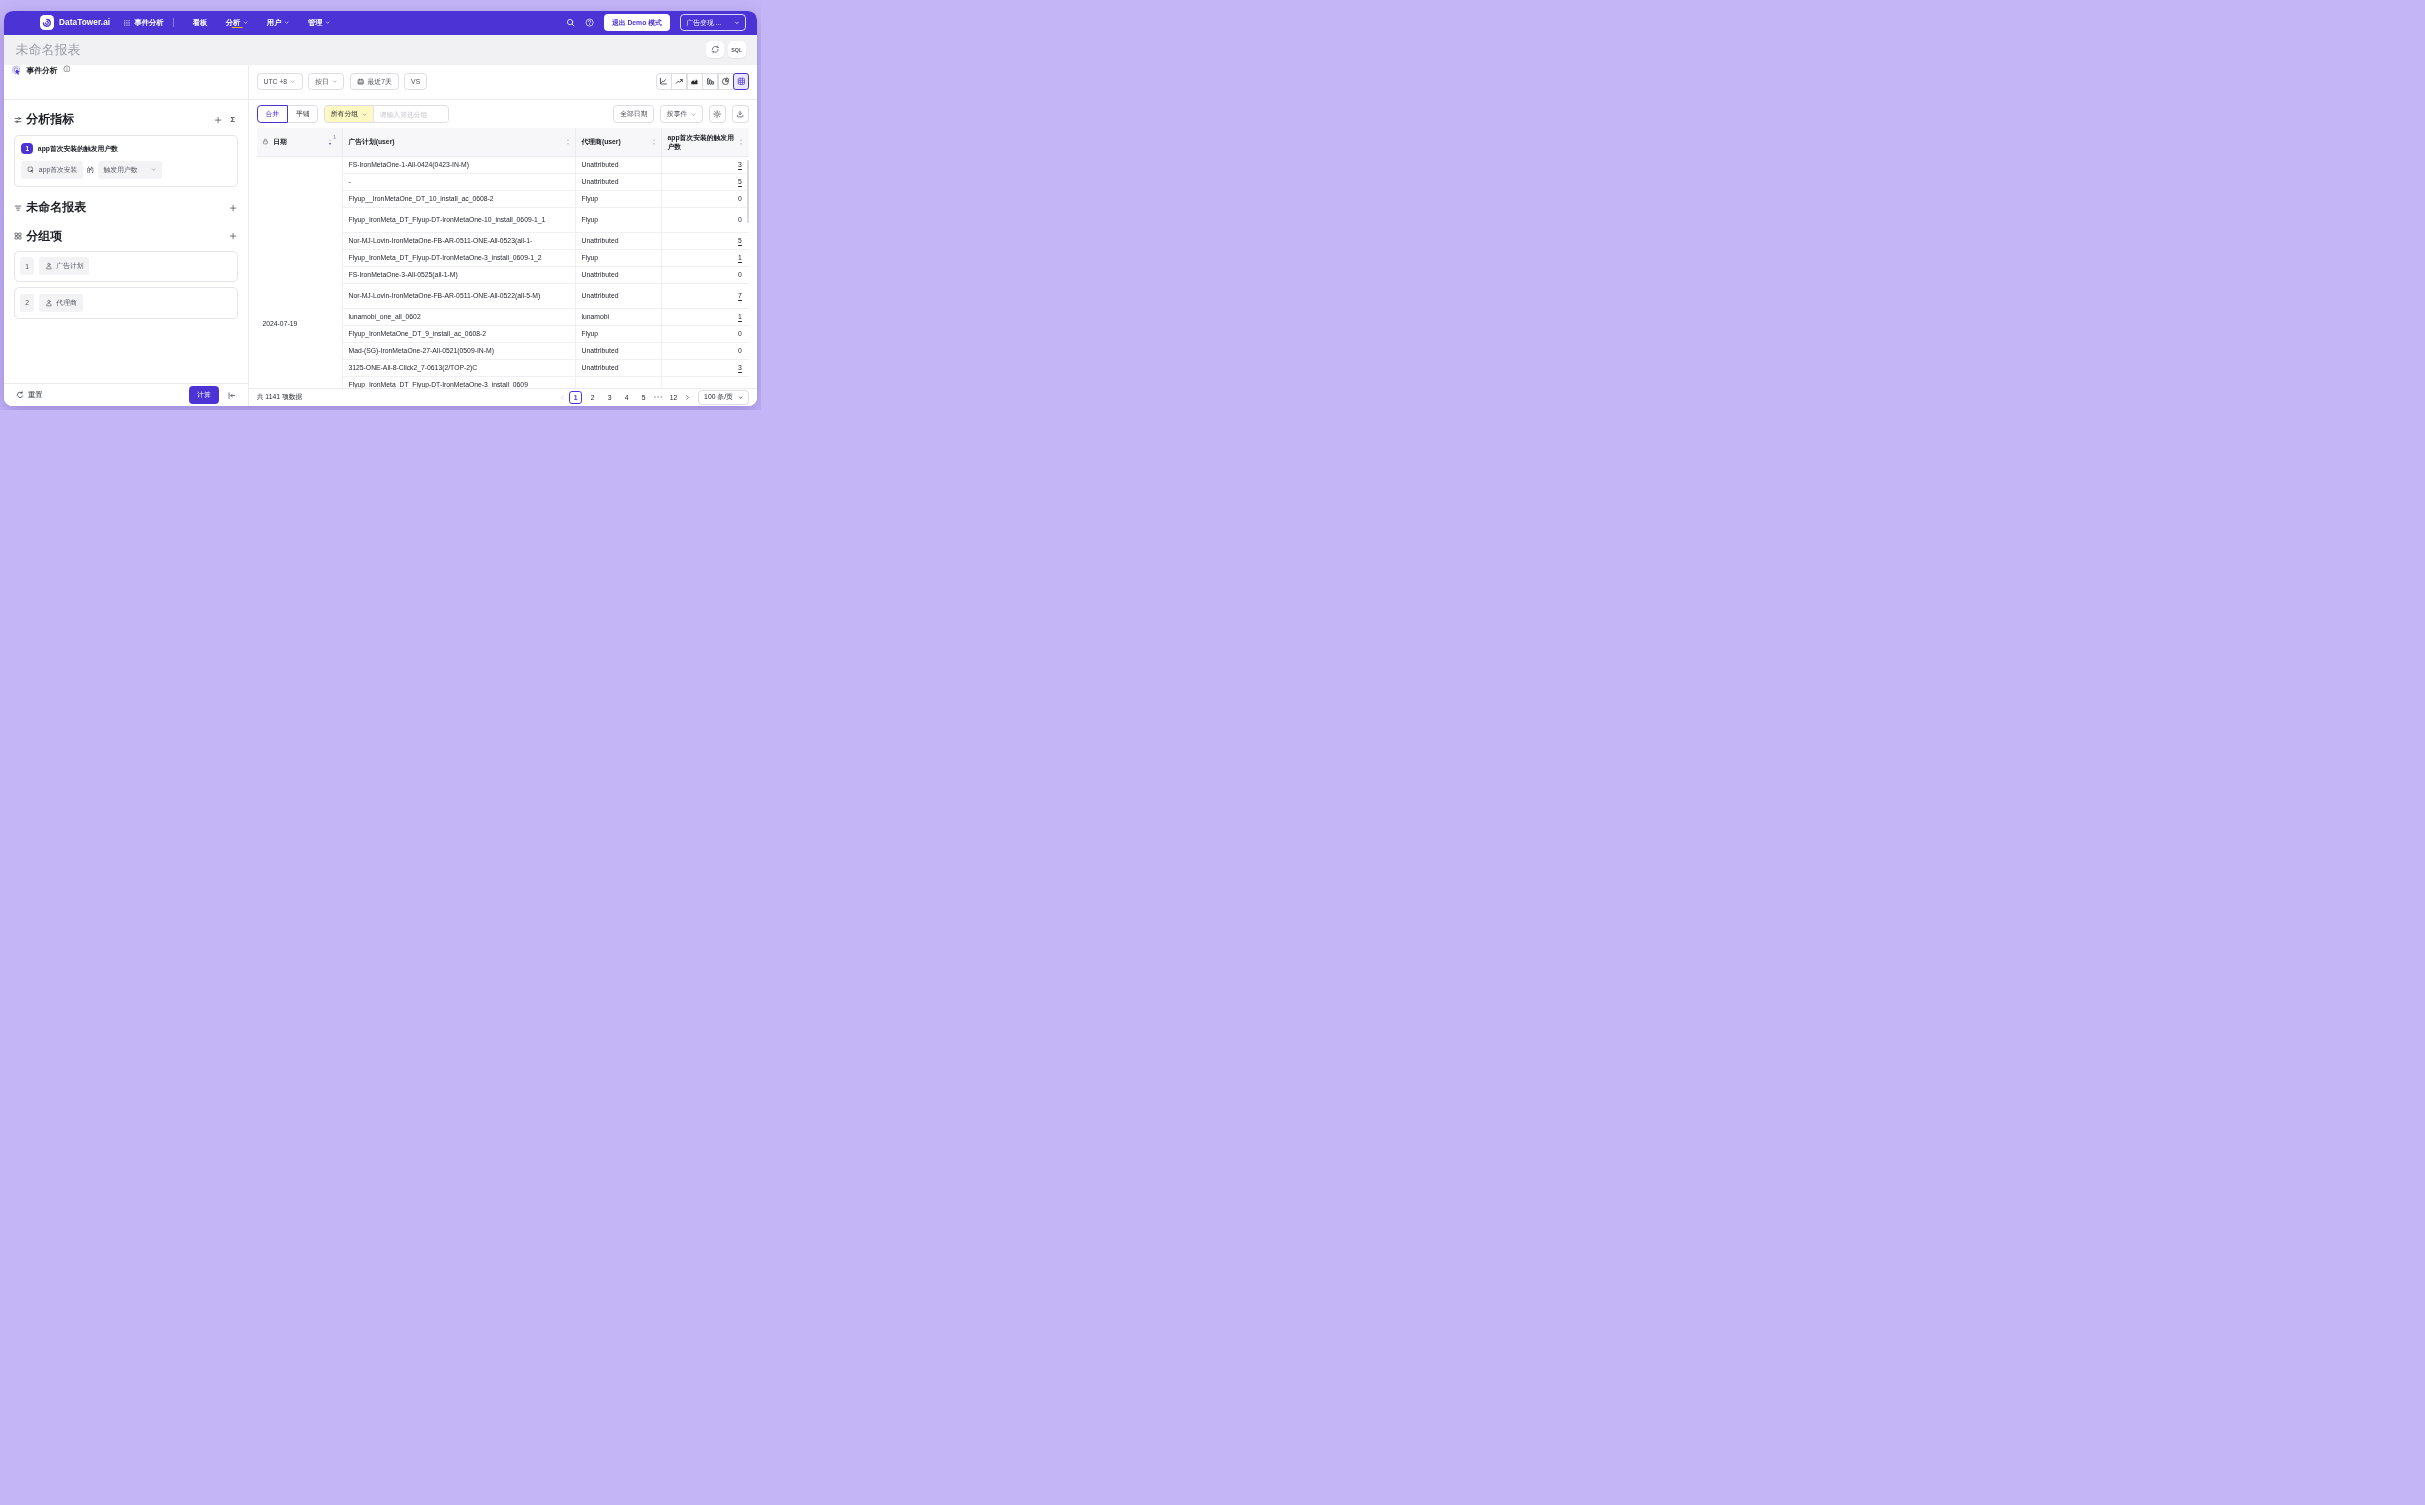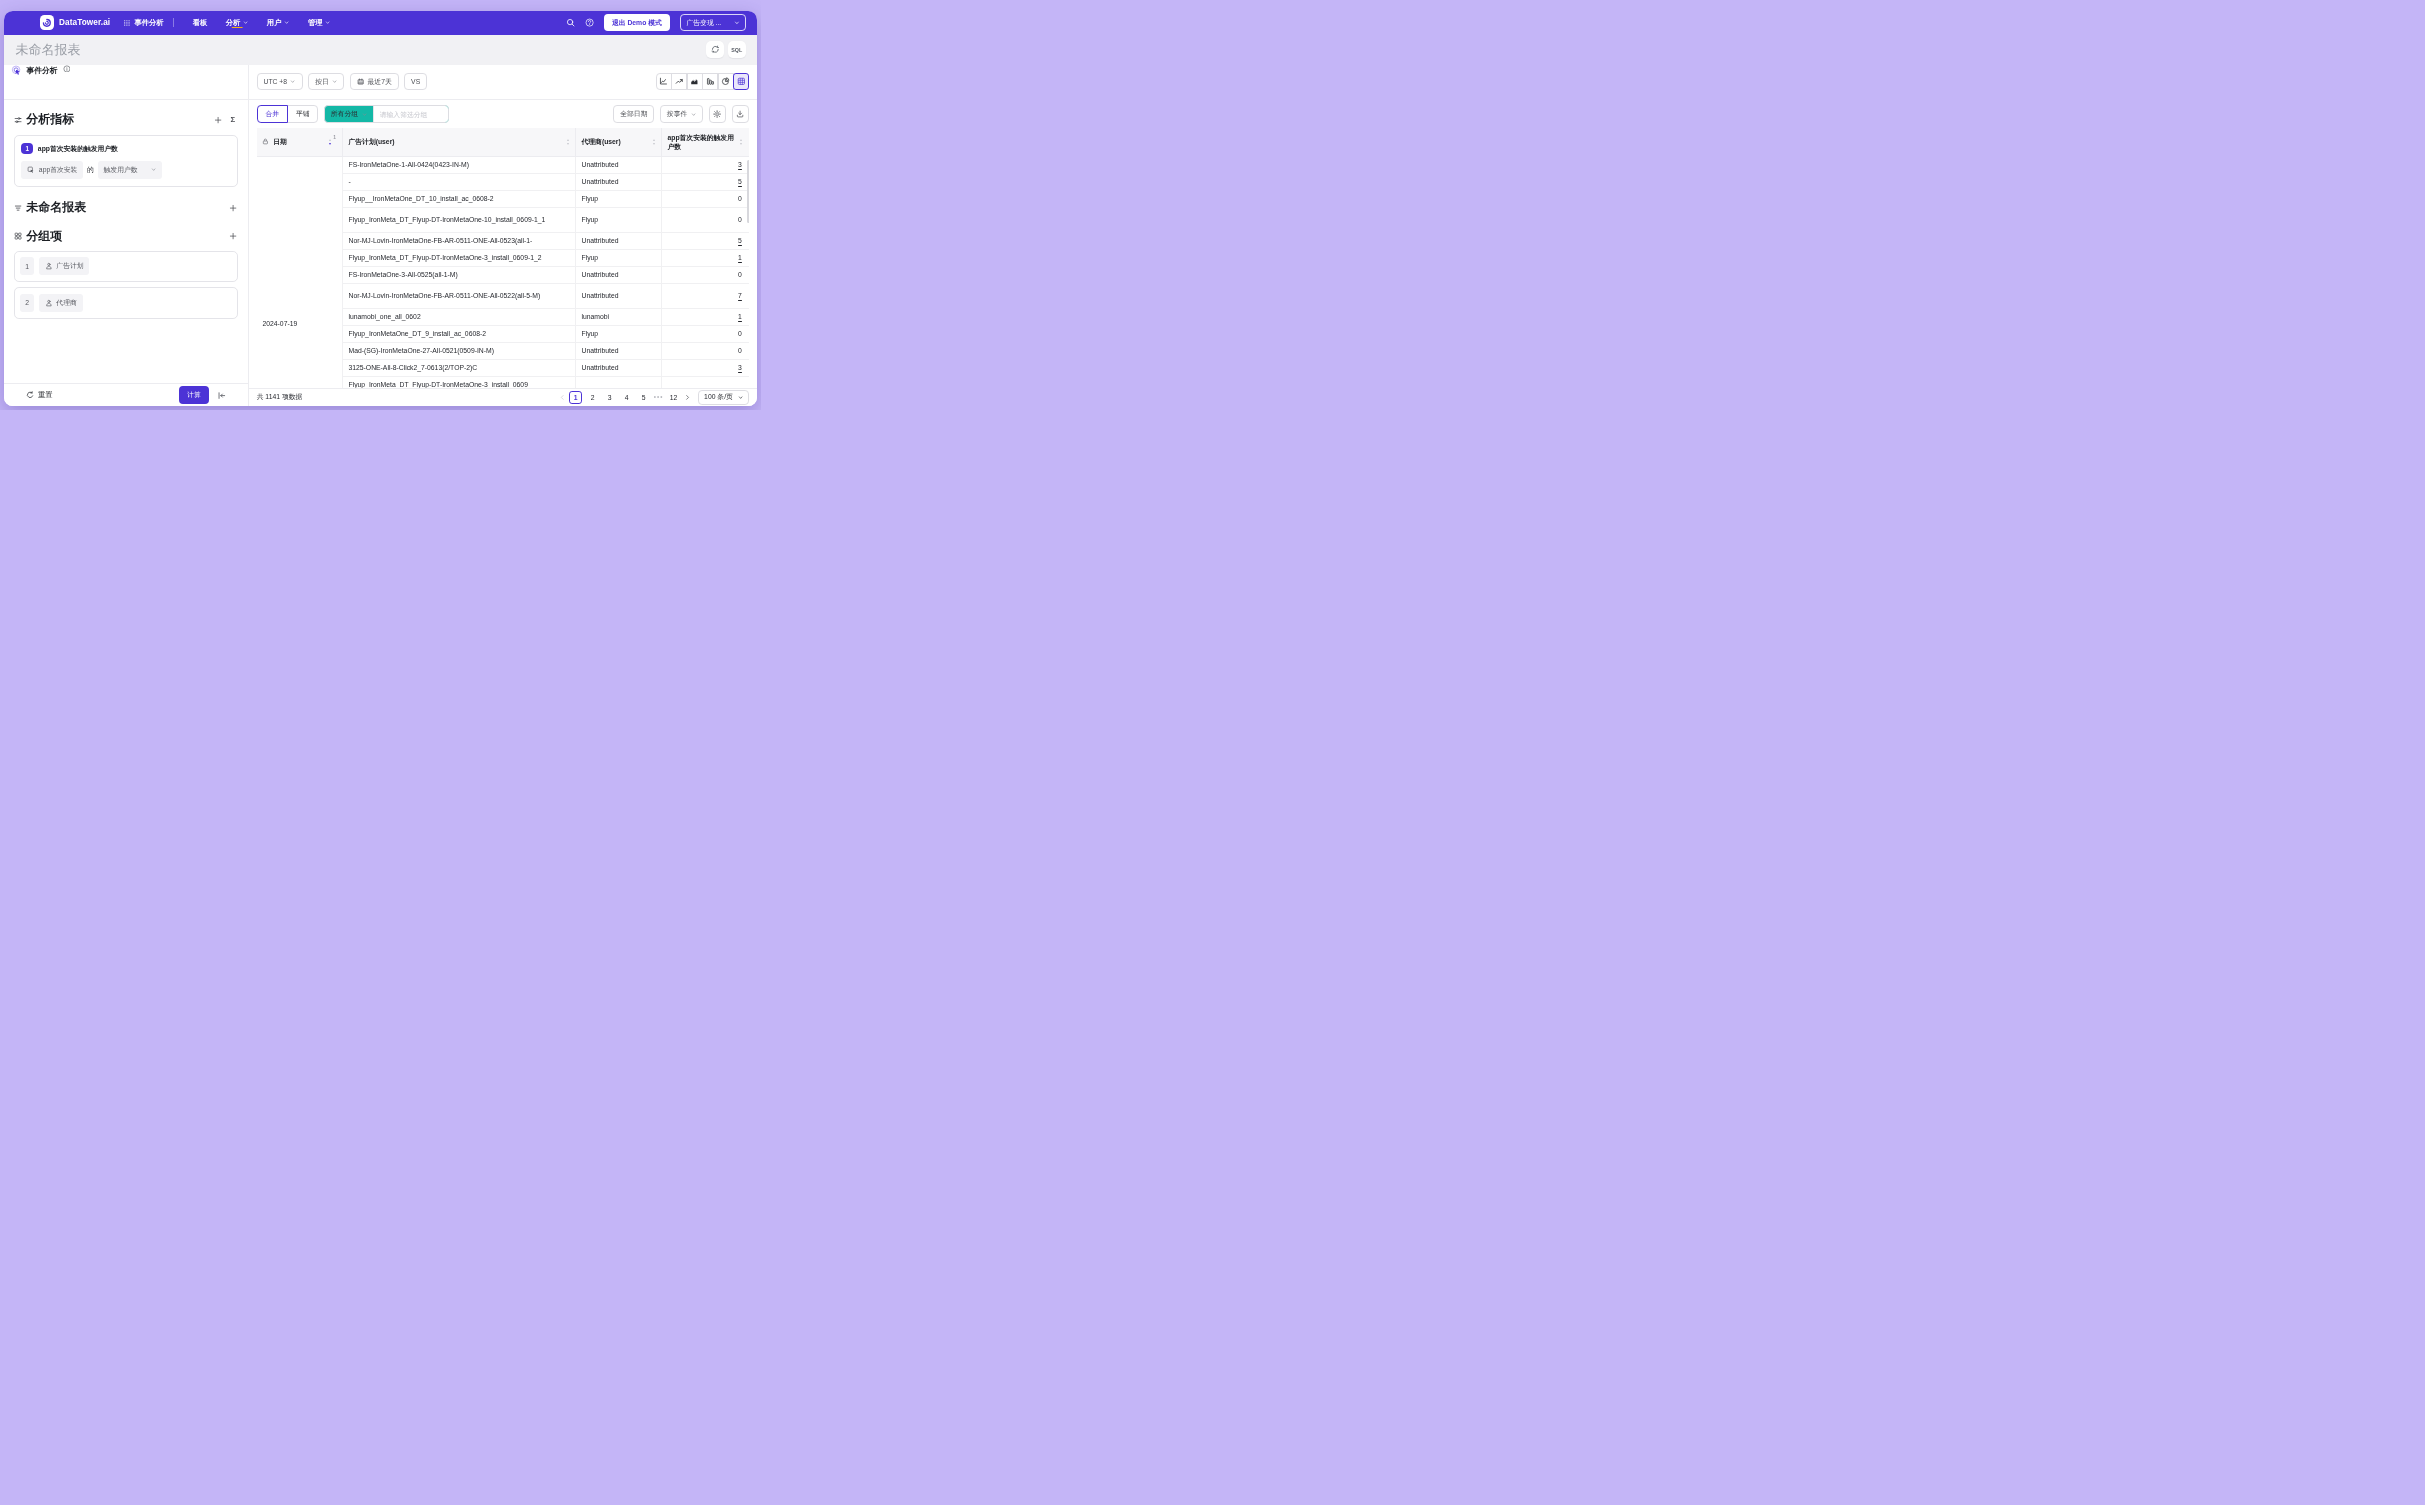--- a/index.html
+++ b/index.html
@@ -60,42 +60,42 @@
   .badge{ width:11.6px; height:11.6px; flex:none; border-radius:3.9px; background:#4c33d6; color:#fff; font-size:6.3px; font-weight:700; display:flex; align-items:center; justify-content:center; }
   .metric-title{ font-size:6.8px; font-weight:700; color:#1c1f24; }
   .chip-row{ display:flex; align-items:center; gap:3.9px; margin-top:6.8px; }
   .chip{ display:flex; align-items:center; gap:3.9px; background:#f3f3f6; border-radius:2.9px; height:17.5px; padding:0 5.8px; font-size:6.8px; color:#55575e; cursor:pointer; border:none; font-family:inherit; }
   .connector{ font-size:6.8px; color:#26282e; }
   .measure-chip{ width:64px; justify-content:space-between; }
 
   .group-card{ margin-top:5.8px; border:0.5px solid #e4e4e9; border-radius:4.9px; padding:5.8px; display:flex; align-items:center; gap:4.9px; }
   .idx-chip{ width:13.6px; height:17.5px; flex:none; background:#f3f3f6; border-radius:2.9px; display:flex; align-items:center; justify-content:center; font-size:6.8px; color:#55575e; }
 
-  .sb-footer{ flex:none; height:23px; border-top:0.5px solid #ececf0; display:flex; align-items:center; padding:0 22px; gap:7.8px; }
+  .sb-footer{ flex:none; height:23px; border-top:0.5px solid #ececf0; display:flex; align-items:center; padding:0 12px; gap:7.8px; }
   .reset{ display:flex; align-items:center; gap:3.9px; font-size:7.3px; color:#2a2c31; background:none; border:none; cursor:pointer; font-family:inherit; }
   .calc-btn{ margin-left:auto; width:30px; height:17.5px; background:#4c33d6; color:#fff; border:none; border-radius:3.9px; font-size:6.8px; cursor:pointer; font-family:inherit; }
   .collapse{ background:none; border:none; color:#55575e; cursor:pointer; }
 
   
   .main{ flex:1; min-width:0; display:flex; flex-direction:column; }
   .toolbar{ height:35px; flex:none; display:flex; align-items:center; gap:5.8px; padding:0 7.8px; border-bottom:0.5px solid #ececf0; }
   .btn{ display:inline-flex; align-items:center; gap:3.4px; height:17.5px; padding:0 5.8px; border:0.5px solid #dddde2; border-radius:3.9px; background:#fff; color:#4a4c52; font-size:6.8px; cursor:pointer; font-family:inherit; white-space:nowrap; }
   .chart-types{ margin-left:auto; display:flex; }
   .chart-type{ width:16px; height:16.5px; margin-left:-0.5px; border:0.5px solid #dddde2; background:#fff; color:#2a2c31; display:flex; align-items:center; justify-content:center; cursor:pointer; font-family:inherit; }
   .chart-type:first-child{ border-radius:3.9px 0 0 3.9px; margin-left:0; }
   .chart-type:last-child{ border-radius:0 3.9px 3.9px 0; }
   .chart-type.active{ background:#eae7fb; border-color:#4c33d6; color:#4c33d6; z-index:1; border-radius:2.9px; }
 
   .controls{ flex:none; display:flex; align-items:center; gap:5.8px; padding:0 7.8px; margin:5.8px 0 4.9px; }
   .seg{ display:flex; }
   .seg-btn{ width:31px; height:17.5px; display:flex; align-items:center; justify-content:center; font-size:6.8px; border:0.5px solid #dddde2; background:#fff; color:#2a2c31; cursor:pointer; font-family:inherit; }
   .seg-btn:first-child{ border-radius:3.9px 0 0 3.9px; }
   .seg-btn:last-child{ border-radius:0 3.9px 3.9px 0; margin-left:-0.5px; }
   .seg-btn.active{ border-color:#4c33d6; color:#4c33d6; z-index:1; }
-  .group-filter{ display:flex; align-items:stretch; height:17.5px; border:0.5px solid #dddde2; border-radius:3.9px; background:#14b8a6; overflow:hidden; }
+  .group-filter{ display:flex; align-items:stretch; height:17.5px; border:0.5px solid #dddde2; border-radius:3.9px; background:#fef9c3; overflow:hidden; }
   .gf-label{ display:flex; align-items:center; gap:4.4px; padding:0 5.8px; font-size:6.8px; color:#2a2c31; cursor:pointer; }
   .gf-divider{ width:0.5px; background:#e4e4e9; }
   .gf-input{ border:none; outline:none; width:74px; padding:0 5.8px; font-size:6.8px; color:#2a2c31; font-family:inherit; }
   .gf-input::placeholder{ color:#c4c5cc; }
   .controls-right{ margin-left:auto; display:flex; align-items:center; gap:5.8px; }
   .icon-btn{ width:17.5px; height:17.5px; border:0.5px solid #dddde2; border-radius:3.9px; background:#fff; color:#4a4c52; display:flex; align-items:center; justify-content:center; cursor:pointer; }
 
   
   .table-wrap{ flex:1; min-height:0; margin:0 7.8px; position:relative; display:flex; flex-direction:column; overflow:hidden; }
   .thead{ display:flex; background:#f7f7f9; border-bottom:0.5px solid #ececf0; flex:none; min-height:29px; }

